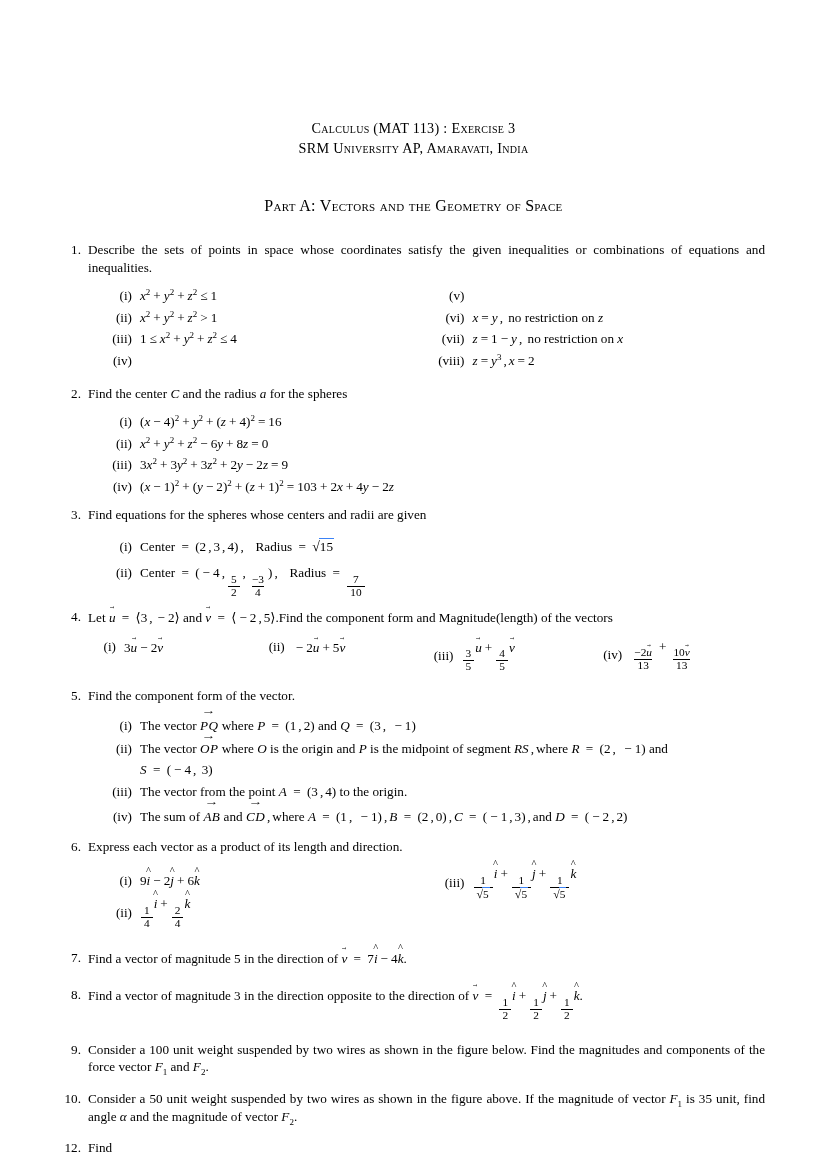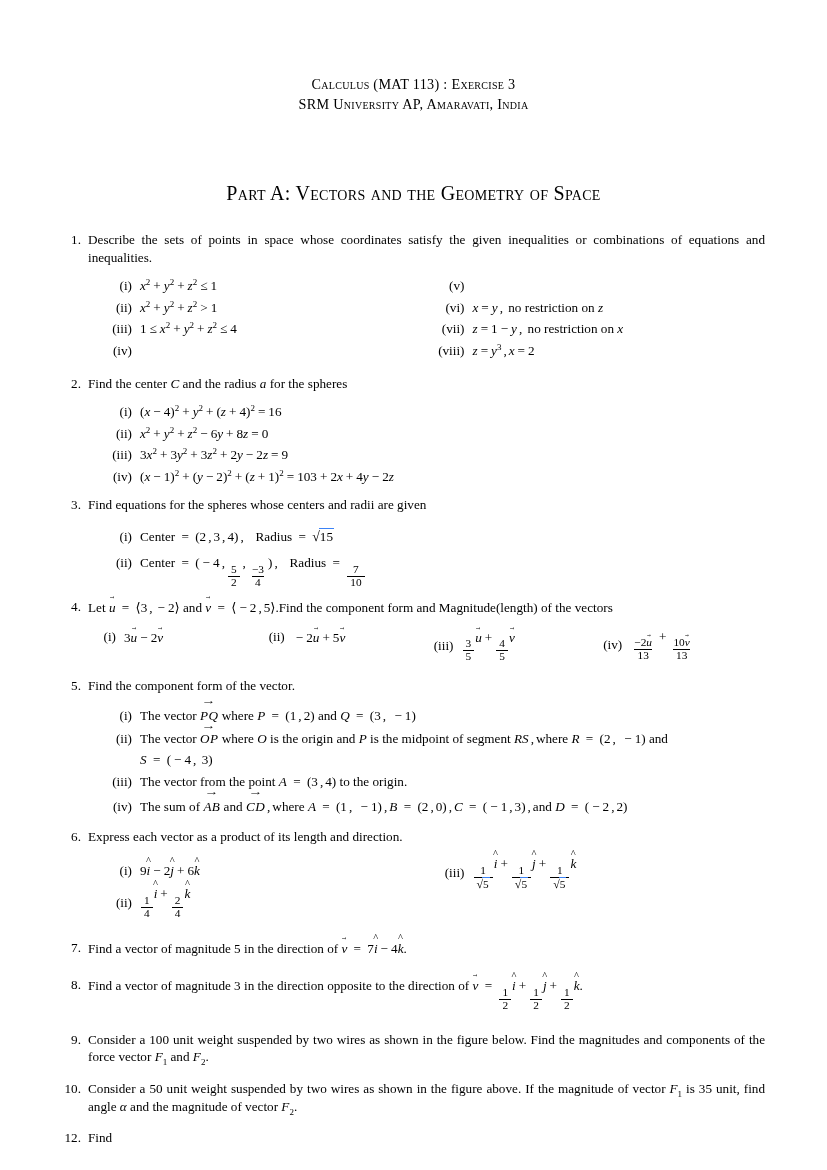--- a/index.html
+++ b/index.html
@@ -19,33 +19,33 @@
     position: relative;
     width: 827px;
     height: 1170px;
     box-sizing: border-box;
     padding: 0 62px;
   }
 
   
   .doc-title {
     text-align: center;
-    margin-top: 74px;
+    margin-top: 118px;
     line-height: 1.42;
   }
   .smallcaps {
     font-variant: small-caps;
     letter-spacing: 0.3px;
   }
   .title-line { font-size: 14.2px; }
 
   .part-heading {
     text-align: center;
-    margin-top: 68px;
-    font-size: 20px;
+    margin-top: 39px;
+    font-size: 16px;
     font-variant: small-caps;
     letter-spacing: 0.3px;
   }
 
   
   .qlist { margin-top: 26px; }
 
   .question {
     display: flex;
     align-items: flex-start;

